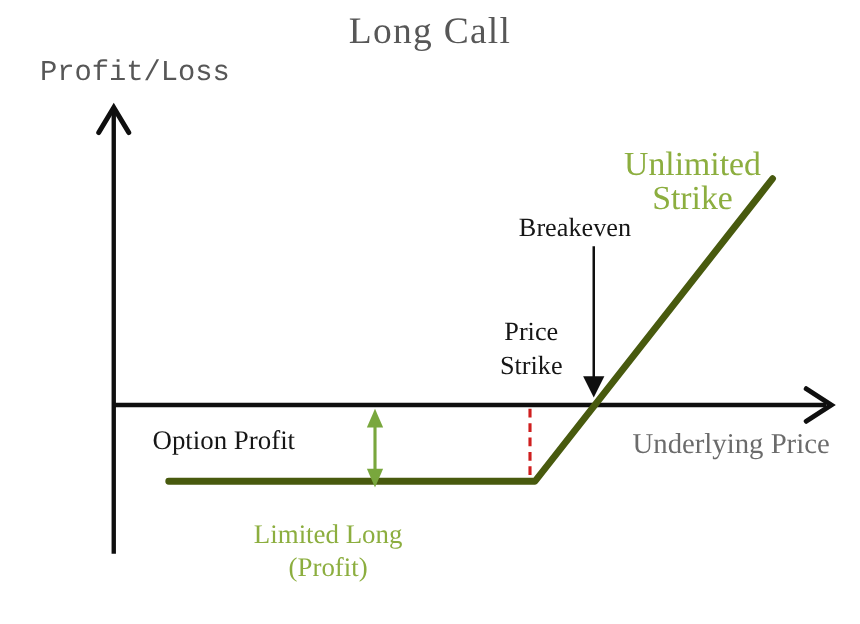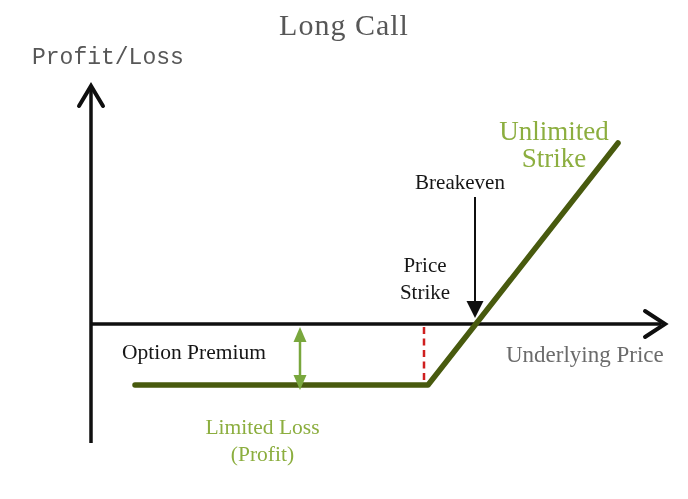--- a/index.html
+++ b/index.html
@@ -64,25 +64,25 @@
 
   <div class="label" id="x-axis-label">Underlying Price</div>
 
   <div class="label center" id="breakeven-label">Breakeven</div>
 
   <div class="label center" id="strike-label">
     <div>Price</div>
     <div>Strike</div>
   </div>
 
-  <div class="label" id="option-premium-label">Option Premium</div>
+  <div class="label" id="option-premium-label">Option Profit</div>
 
   <div class="label center" id="unlimited-profit-label">
     <div>Unlimited</div>
     <div>Strike</div>
   </div>
 
   <div class="label center" id="limited-loss-label">
-    <div>Limited Loss</div>
+    <div>Limited Long</div>
     <div>(Profit)</div>
   </div>
 
 </div>
 
 </body></html>

